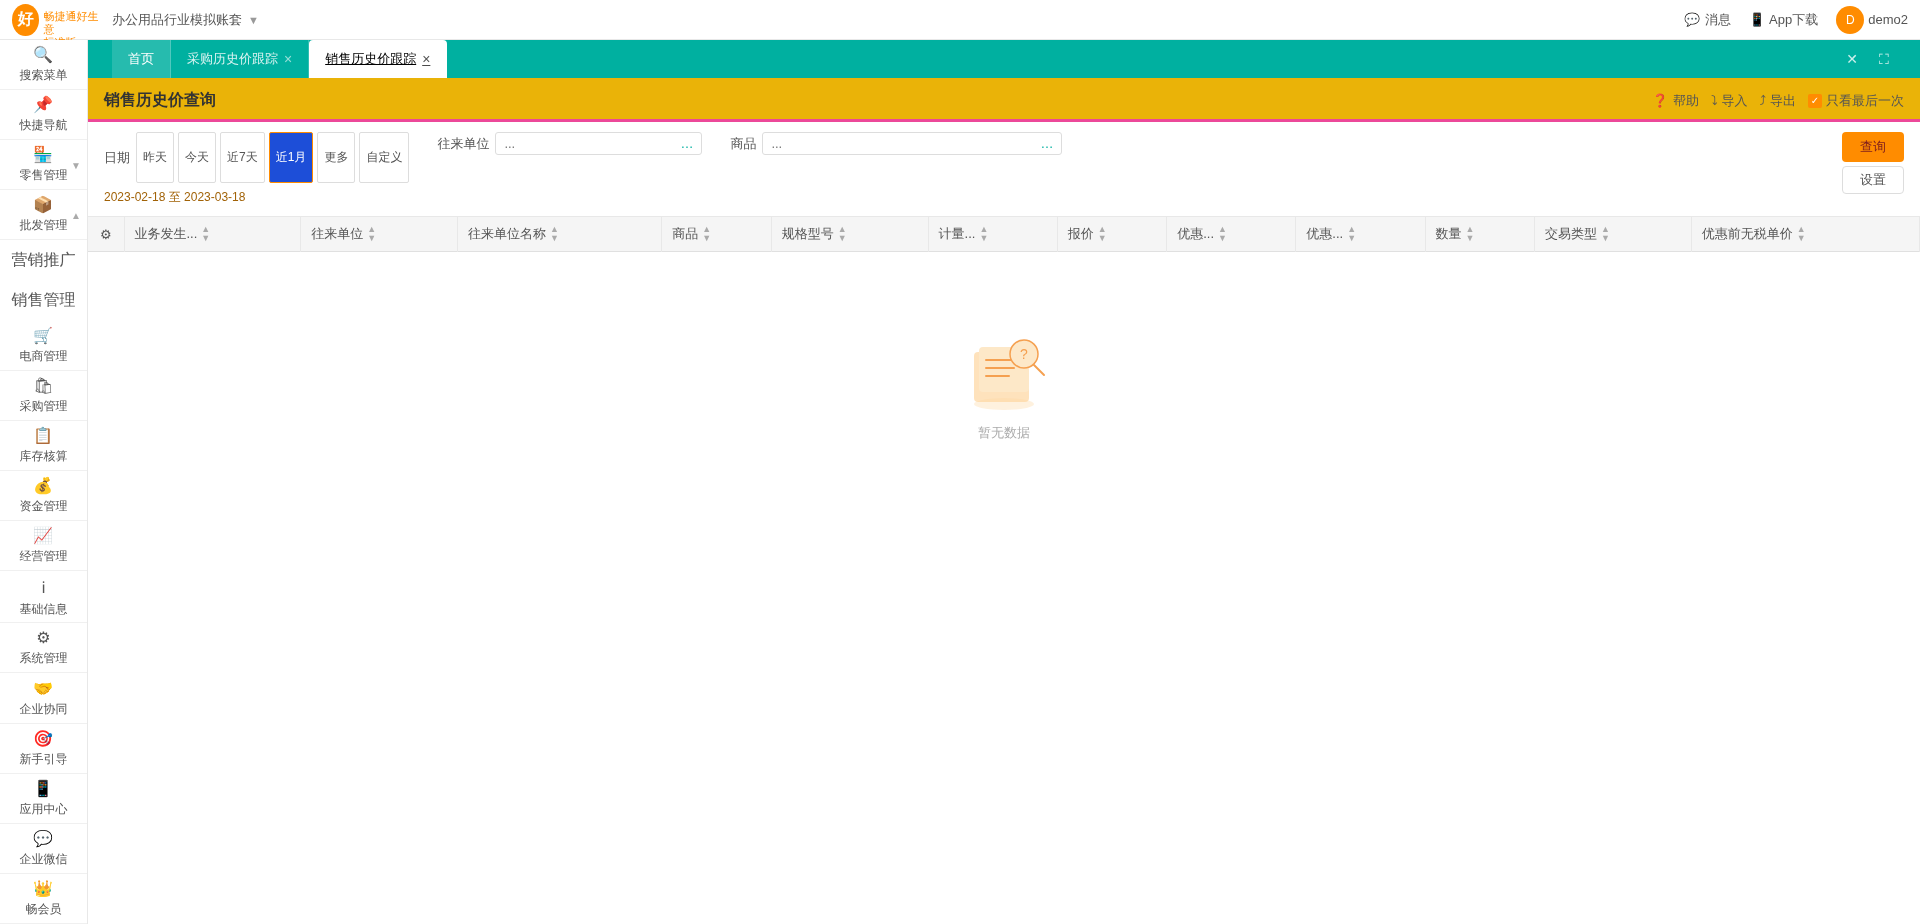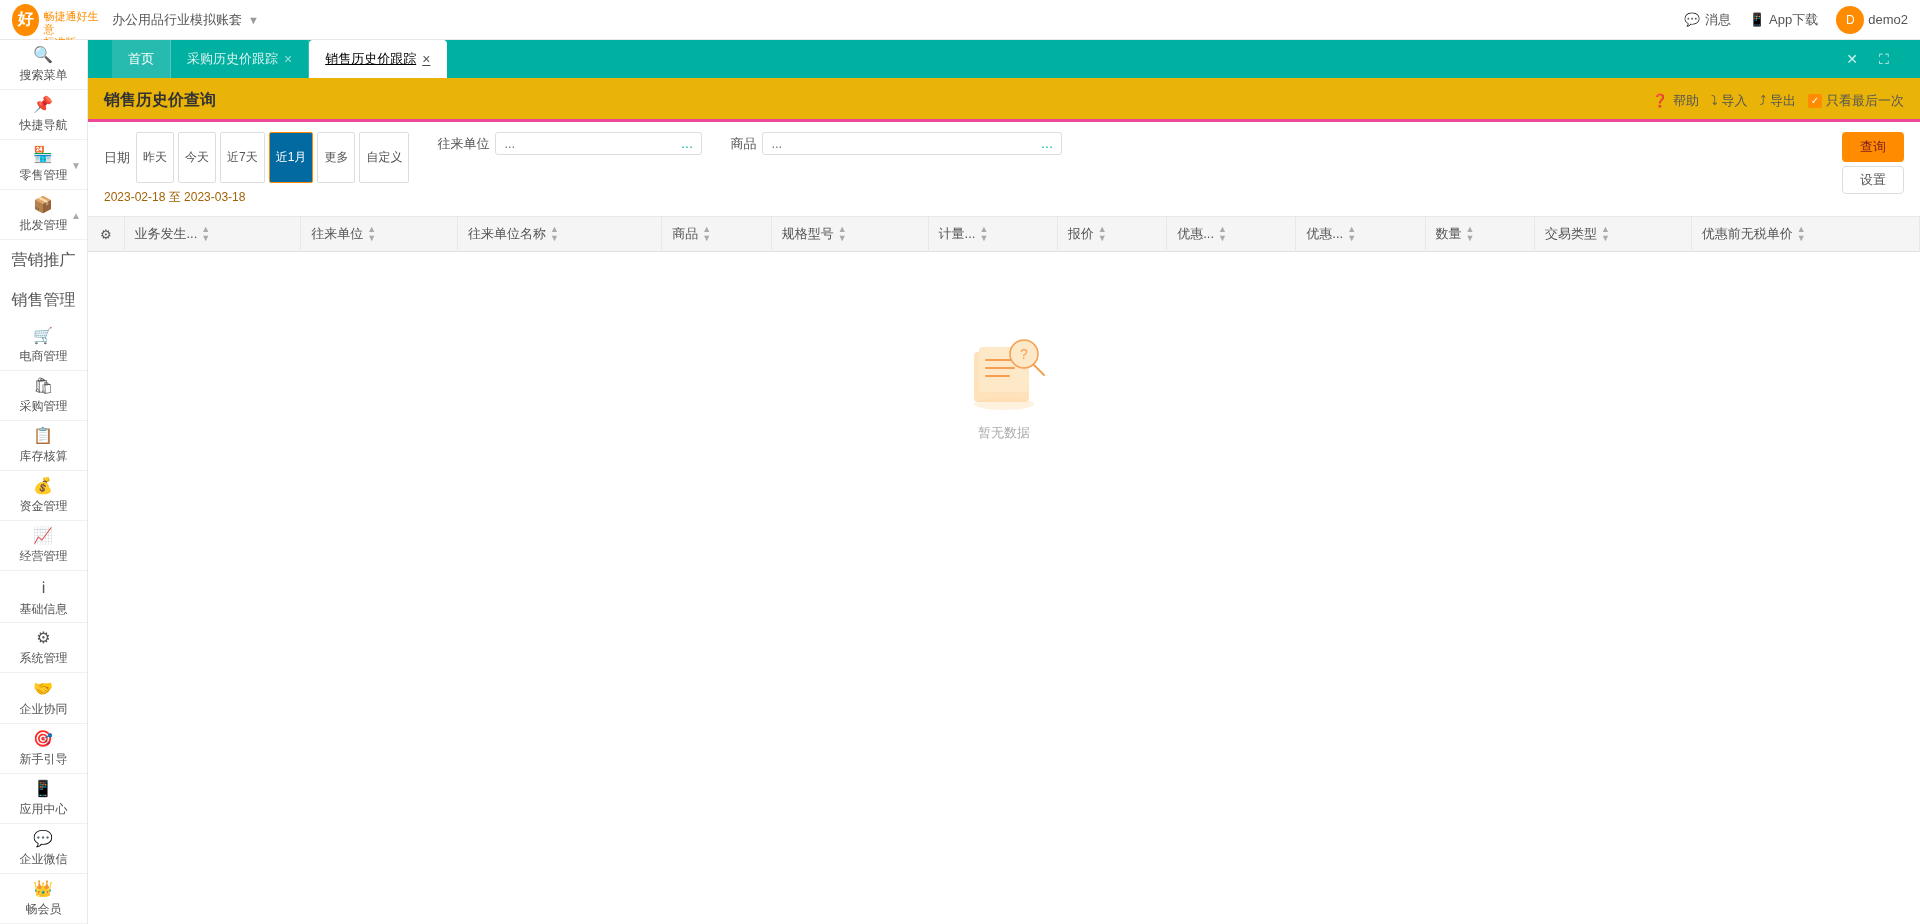--- a/index.html
+++ b/index.html
@@ -260,21 +260,21 @@
     .date-btn {
       padding: 16px 6px;
       border: 1px solid #ddd;
       border-radius: 2px;
       font-size: 12px;
       cursor: pointer;
       color: #555;
       background: #fff;
     }
     .date-btn.active {
-      background: #0369a1;
+      background: #1d4ed8;
       color: #fff;
       border-color: #ff8c00;
     }
     .date-range-text {
       font-size: 12px;
       color: #a16207;
       margin-top: 2px;
     }
     .filter-input-wrap {
       display: flex;

